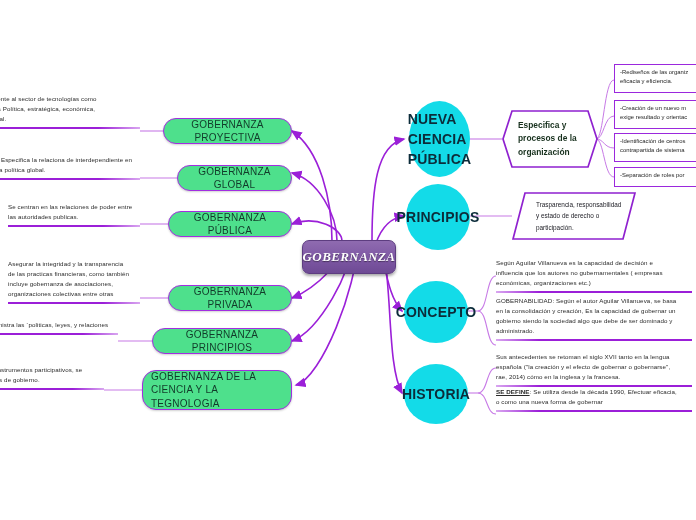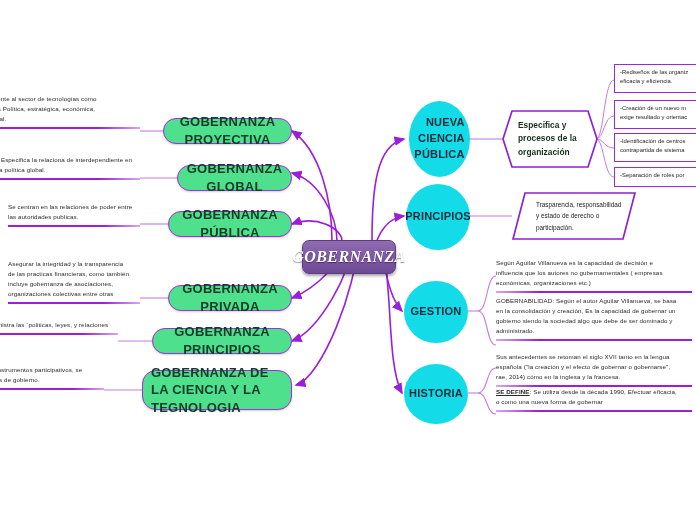--- a/index.html
+++ b/index.html
@@ -19,21 +19,21 @@
     left:302px;top:240px;
     width:92px;height:32px;
     background:linear-gradient(180deg,#8f6bb0 0%,#7d57a3 55%,#6e4a94 100%);
     border:1px solid #5d3d80;
     border-radius:7px;
     box-shadow:0 2px 3px rgba(0,0,0,.35);
     display:flex;align-items:center;justify-content:center;
   }
   .center-node span{
     color:#ffffff;
-    font-size:16px;
+    font-size:13px;
     font-style:italic;
     font-weight:bold;
     font-family:"Liberation Serif","DejaVu Serif",serif;
     letter-spacing:.4px;
     text-shadow:0 1px 1px rgba(0,0,0,.45);
     white-space:nowrap;
   }
 
   
   .green-node{
@@ -41,40 +41,40 @@
     background:#4ee08c;
     border:1.6px solid #a22ee0;
     border-radius:14px;
     box-shadow:0 1px 2px rgba(0,0,0,.18);
     display:flex;align-items:center;justify-content:center;
     box-sizing:border-box;
     padding:3px 8px;
   }
   .green-node span{
     color:#123b2a;
-    font-size:13px;
-    font-weight:bold;
+    font-size:10px;
+    font-weight:normal;
     letter-spacing:.25px;
     text-align:center;
     line-height:1.35;
   }
   .green-node.wide span{text-align:left;width:100%;}
 
   
   .teal-node{
     position:absolute;
     background:#13dbe8;
     border-radius:50%;
     display:flex;align-items:center;justify-content:center;
   }
   .teal-node span{
     color:#0c2c3a;
-    font-size:11px;
+    font-size:14px;
     font-weight:bold;
-    text-align:right;
+    text-align:left;
     line-height:1.45;
     letter-spacing:.2px;
   }
 
   
   .left-note{
     position:absolute;
     box-sizing:border-box;
   }
   .left-note p{
@@ -270,21 +270,21 @@
       <span>CIENCIA</span><br>
       <span>PÚBLICA</span>
     </span>
   </div>
 
   <div class="teal-node" style="left:406px;top:184px;width:64px;height:66px;">
     <span>PRINCIPIOS</span>
   </div>
 
   <div class="teal-node" style="left:404px;top:281px;width:64px;height:62px;">
-    <span>GESTION</span>
+    <span>CONCEPTO</span>
   </div>
 
   <div class="teal-node" style="left:404px;top:364px;width:64px;height:60px;">
     <span>HISTORIA</span>
   </div>
 
   <div class="hex-wrap" style="left:502px;top:110px;width:96px;height:58px;">
     <svg width="96" height="58" viewBox="0 0 96 58">
       <path d="M10,1 L86,1 L95,29 L86,57 L10,57 L1,29 Z" fill="#ffffff" stroke="#8f21cf" stroke-width="1.7"></path>
     </svg>

